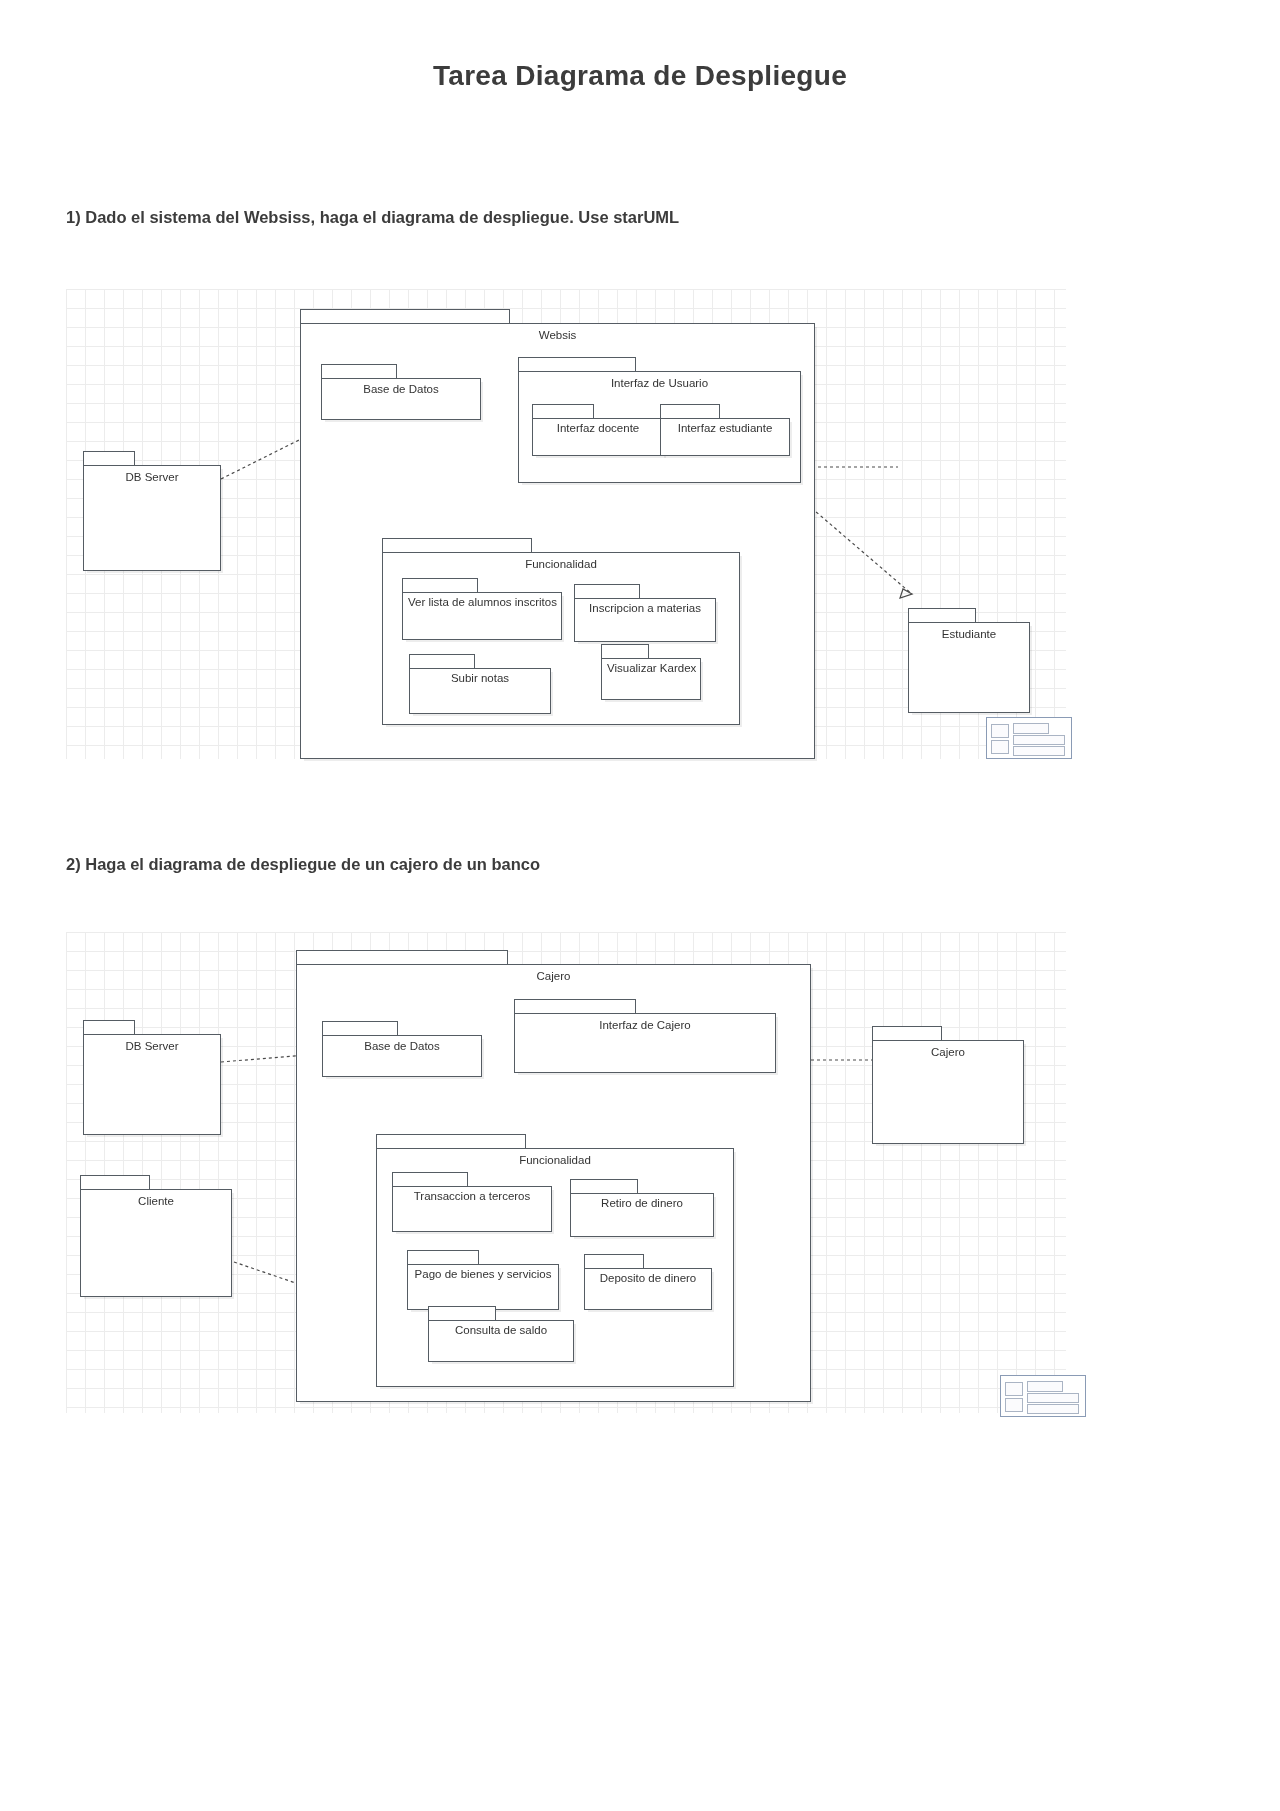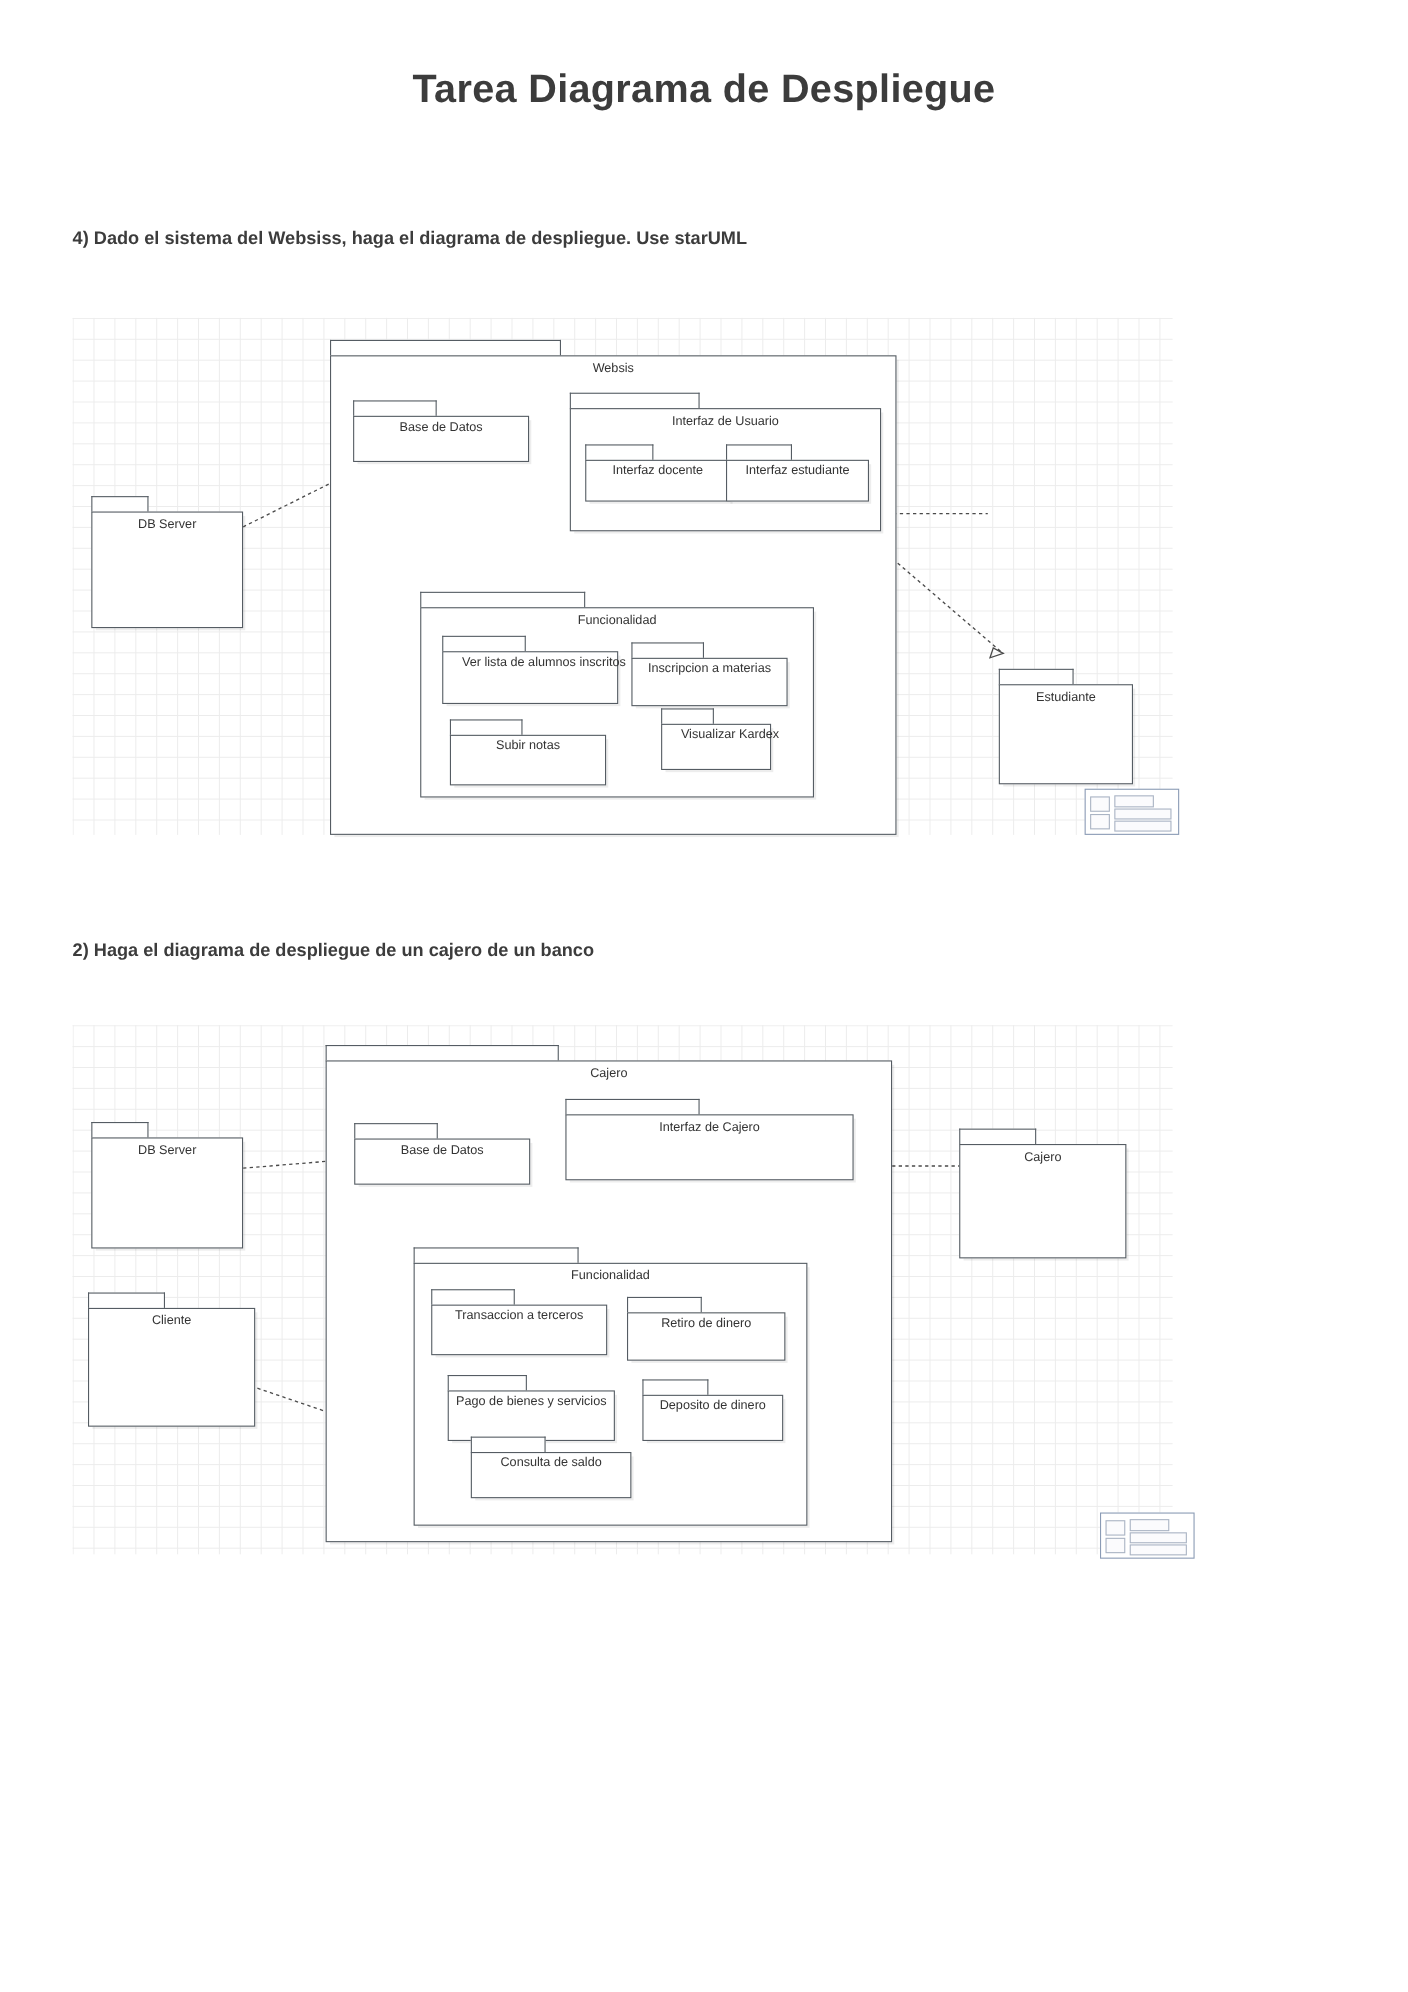--- a/index.html
+++ b/index.html
@@ -21,21 +21,21 @@
     width: 1280px;
     height: 1811px;
     background: #ffffff;
   }
   .doc-title {
     position: absolute;
     left: 0;
     top: 60px;
     width: 1280px;
     text-align: center;
-    font-size: 36px;
+    font-size: 28px;
     font-weight: bold;
     color: #3c3c3c;
     letter-spacing: 0.3px;
   }
   .question {
     position: absolute;
     left: 66px;
     font-size: 16.5px;
     font-weight: bold;
     color: #3c3c3c;
@@ -89,21 +89,20 @@
     top: 4px;
     text-align: center;
     font-size: 11.5px;
     color: #333333;
     white-space: nowrap;
   }
   .pkg.lbl-left .label {
     text-align: left;
     left: 6px;
     right: auto;
-    margin-left: 12px;
   }
 
   
   .conn {
     position: absolute;
     pointer-events: none;
     overflow: visible;
   }
   .conn line, .conn polyline, .conn path {
     fill: none;
@@ -131,21 +130,21 @@
     background: #fbfbfd;
   }
 </style>
 </head>
 <body>
 
 <div class="page">
 
   <div class="doc-title">Tarea Diagrama de Despliegue</div>
 
-  <div class="question" id="q1">4) Dado el sistema del Websiss, haga el diagrama de despliegue. Use starUML</div>
+  <div class="question" id="q1">1) Dado el sistema del Websiss, haga el diagrama de despliegue. Use starUML</div>
 
   <div class="diagram" id="diagram1">
 
     <svg class="conn" style="left:0;top:0;width:1000px;height:470px;">
 
       <polyline points="155,190 255,140 262,136"></polyline>
       <polygon points="262,136 252,137 256,145" stroke-dasharray="none"></polygon>
 
       <polyline points="370,130 430,240 436,248"></polyline>
       <polygon points="436,248 427,243 424,251" stroke-dasharray="none"></polygon>

